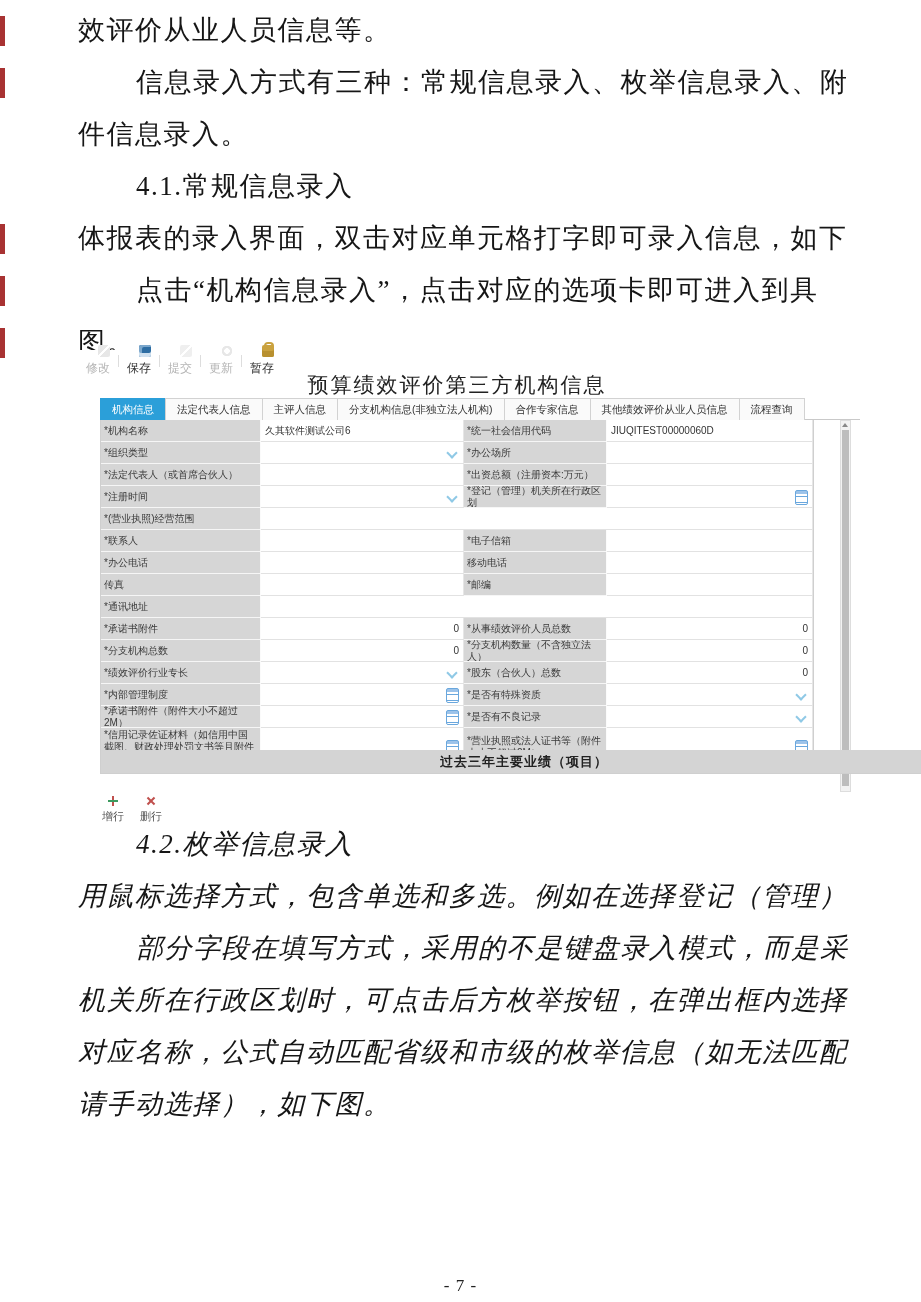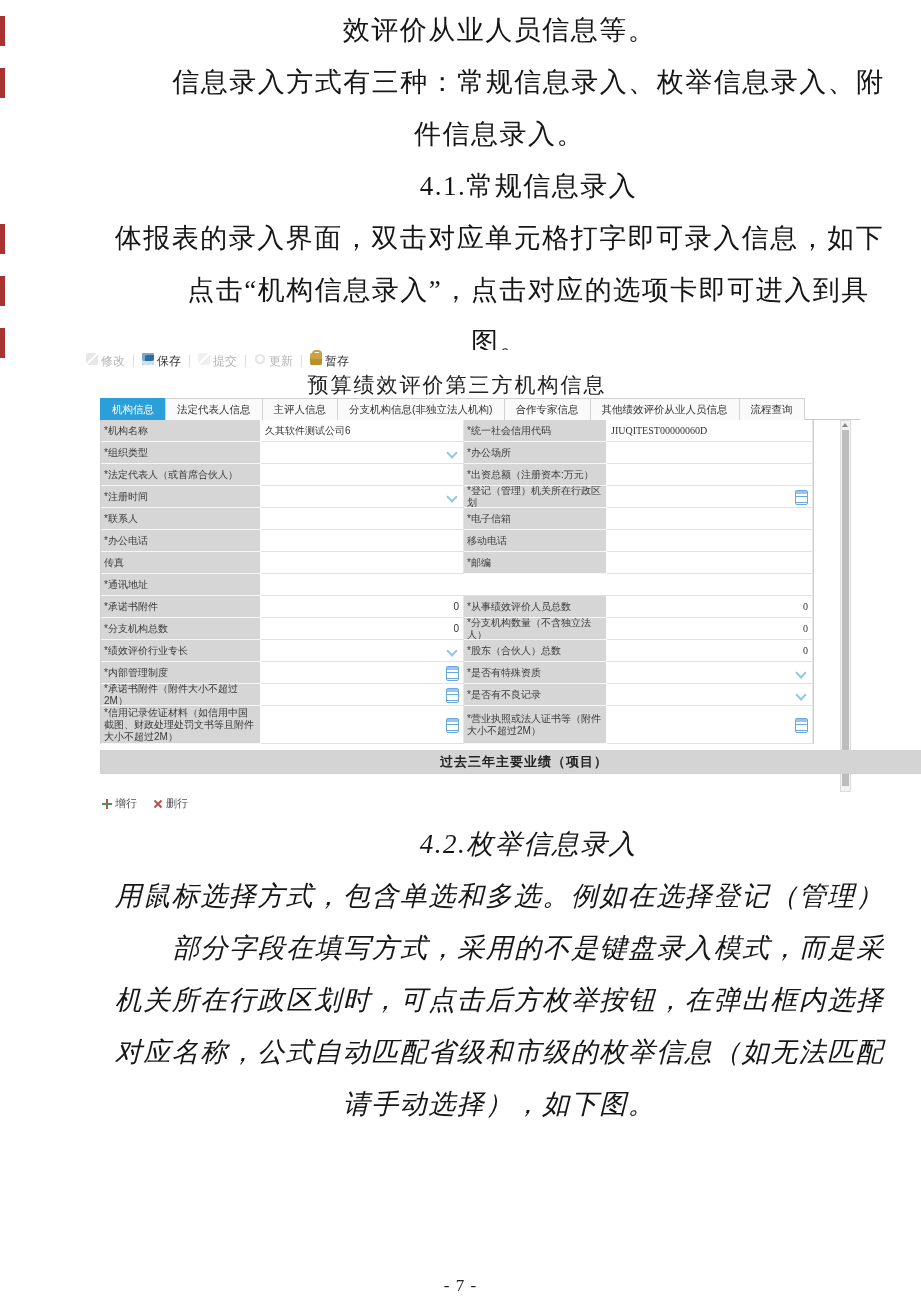--- a/index.html
+++ b/index.html
@@ -1,32 +1,32 @@
 <!DOCTYPE html>
 <html><head>
 <meta charset="utf-8">
 <style>
   html,body{margin:0;padding:0;background:#ffffff;}
   body{width:921px;height:1302px;position:relative;font-family:"Liberation Serif",serif;overflow:hidden;}
 
   
-  .doc{position:absolute;left:0;width:921px;text-align:center;}
+  .doc{position:absolute;left:0;width:921px;}
   #doc-top{top:4px;}
   #doc-bottom{top:818px;font-style:italic;}
   .dline{position:relative;height:52px;line-height:52px;font-size:27px;color:#161616;
          letter-spacing:1.5px;white-space:nowrap;padding-left:78px;}
   .dline.ind{padding-left:136px;}
   .revbar{position:absolute;left:0;top:12px;width:5px;height:30px;background:#a83232;}
 
   
   .shot{position:absolute;left:60px;top:350px;width:800px;height:462px;
         font-family:"Liberation Sans",sans-serif;color:#333;background:#fff;}
 
   .toolbar{position:absolute;left:20px;top:2px;height:18px;display:flex;align-items:center;font-size:12px;color:#333;}
-  .tbtn{display:flex;align-items:flex-start;gap:3px;padding:0 6px;cursor:default;}
+  .tbtn{display:flex;align-items:flex-end;gap:3px;padding:0 6px;cursor:default;flex-direction:column;}
   .tbtn.disabled{color:#b5b5b5;}
   .tsep{width:1px;height:12px;background:#dddddd;margin:0 2px;}
   .tic{display:inline-block;width:12px;height:12px;border-radius:2px;}
   .tic-edit{background:linear-gradient(135deg,#c9c9c9 45%,#fff 46%,#fff 54%,#c9c9c9 55%);}
   .tic-save{background:#2d6da3;box-shadow:inset 0 -4px 0 #cfe0ef, inset 3px 2px 0 #7ba7cc;}
   .tic-submit{background:linear-gradient(135deg,#d0d0d0 45%,#fff 46%,#fff 54%,#d0d0d0 55%);}
   .tic-refresh{background:radial-gradient(circle at 50% 50%, #fff 0 2px, #c9c9c9 3px 5px, #fff 6px);}
   .tic-hold{background:#caa23f;border-radius:2px;box-shadow:inset 0 -6px 0 #b8902f;position:relative;}
   .tic-hold::before{content:"";position:absolute;left:2px;top:-3px;width:6px;height:5px;
     border:2px solid #caa23f;border-bottom:none;border-radius:4px 4px 0 0;}
@@ -47,42 +47,42 @@
   .frow.tall{height:38px;}
   .cell{position:relative;font-size:10px;display:flex;align-items:center;box-sizing:border-box;overflow:hidden;}
   .cell.label{background:#d6d6d6;color:#3a3a3a;padding:0 3px;border-right:1px solid #fbfbfb;
               border-bottom:1px solid #f6f6f6;line-height:12px;}
   .cell.value{background:#ffffff;color:#333;padding:0 4px;border-right:1px solid #e6e6e6;
               border-bottom:1px solid #e2e2e2;}
   .cell.value.num{justify-content:flex-end;}
   .c1{width:160px;}
   .c2{width:203px;}
   .c3{width:143px;}
-  .c4{width:206px;font-family:Liberation Serif, serif;}
+  .c4{width:206px;}
   .cwide{width:552px;}
   .ctext{white-space:normal;}
   .chev{position:absolute;right:7px;top:7px;width:6px;height:6px;
         border-right:2px solid #8fc9e6;border-bottom:2px solid #8fc9e6;transform:rotate(45deg);}
   .pick{position:absolute;right:4px;top:4px;width:11px;height:13px;background-color:#fff;
         border:1px solid #6aa7dd;border-radius:2px;
         background-image:linear-gradient(to bottom,#9cc3ea 0 3px,rgba(0,0,0,0) 3px),
           repeating-linear-gradient(to bottom,rgba(0,0,0,0) 0 5px,#6aa7dd 5px 6px);}
   .frow.tall .pick{top:12px;}
 
   .vscroll{position:absolute;left:780px;top:70px;width:9px;height:370px;background:#f2f2f2;border:1px solid #dddddd;}
   .varrow{position:absolute;top:2px;left:1px;width:0;height:0;
           border-left:3px solid transparent;border-right:3px solid transparent;border-bottom:4px solid #888;}
   .vthumb{position:absolute;left:1px;top:9px;width:7px;height:356px;background:#bdbdbd;}
 
   .band{position:absolute;left:40px;top:400px;width:848px;height:24px;background:#d4d4d4;
         border:1px solid #cfcfcf;border-top:none;text-align:center;line-height:24px;
         font-size:13px;color:#222;font-weight:bold;box-sizing:border-box;letter-spacing:1px;}
 
   .actions{position:absolute;left:42px;top:446px;display:flex;gap:16px;font-size:11px;color:#555;align-items:center;}
-  .abtn{display:flex;align-items:center;gap:3px;}
+  .abtn{display:flex;align-items:center;gap:3px;flex-direction:column;}
   .aic{display:inline-block;width:10px;height:10px;}
   .aic-add{background:linear-gradient(#3c9a5f,#3c9a5f) center/10px 2px no-repeat,
            linear-gradient(#c0504d,#c0504d) center/2px 10px no-repeat;}
   .aic-del{background:linear-gradient(#c0504d,#c0504d) center/10px 2px no-repeat,
            linear-gradient(#c0504d,#c0504d) center/2px 10px no-repeat;transform:rotate(45deg);}
 
   
   .watermark{position:absolute;top:1306px;right:6px;font-family:"Liberation Sans",sans-serif;
              font-size:29px;color:#7f1d1d;font-weight:bold;letter-spacing:1px;white-space:nowrap;}
   .pagenum{position:absolute;top:1276px;left:0;width:921px;text-align:center;
@@ -184,20 +184,26 @@
         </div>
         <div class="cell label c3">
           <span class="ctext">*登记（管理）机关所在行政区划</span>
         </div>
         <div class="cell value c4">
           <span class="pick"></span>
         </div>
       </div>
       <div class="frow">
         <div class="cell label c1">
+          <span class="ctext">*(营业执照)经营范围</span>
+        </div>
+        <div class="cell value cwide"></div>
+      </div>
+      <div class="frow">
+        <div class="cell label c1">
           <span class="ctext">*联系人</span>
         </div>
         <div class="cell value c2"></div>
         <div class="cell label c3">
           <span class="ctext">*电子信箱</span>
         </div>
         <div class="cell value c4"></div>
       </div>
       <div class="frow">
         <div class="cell label c1">

